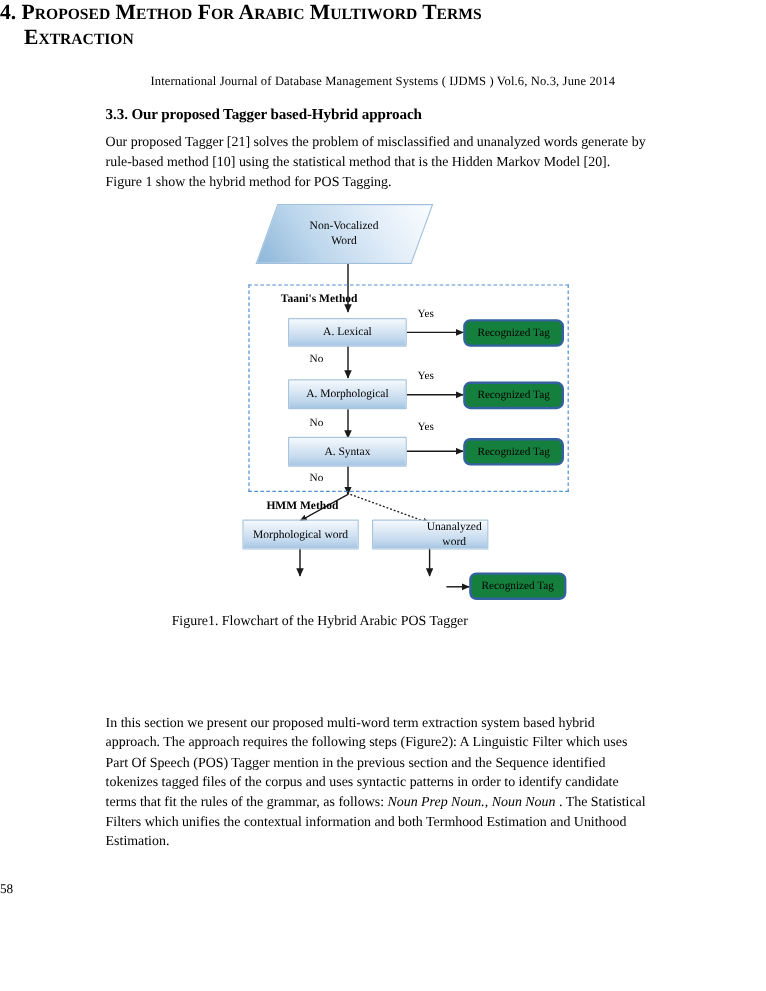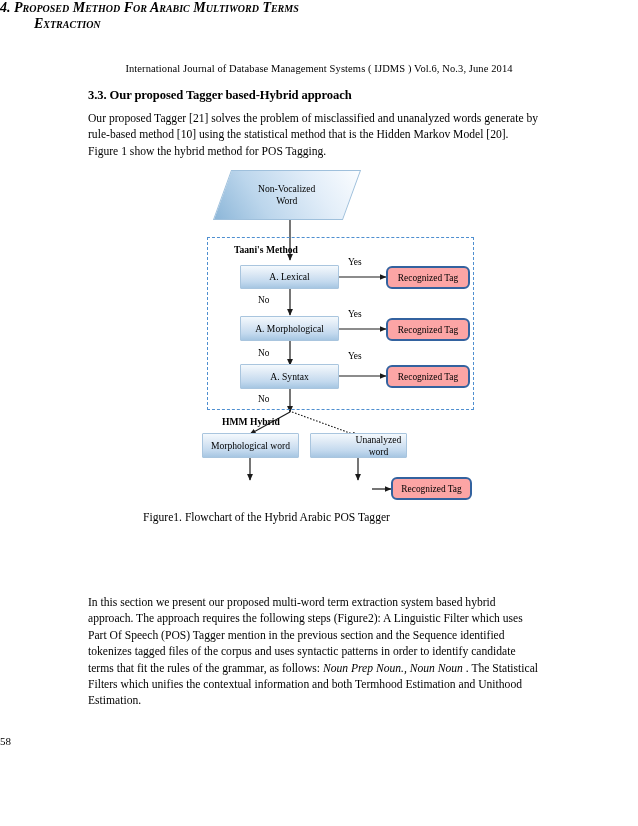--- a/index.html
+++ b/index.html
@@ -52,30 +52,29 @@
     line-height: 16.4px;
     text-align: justify;
   }
   .para-intro .l3 { text-align: left; }
 
   
   .h2 {
     top: 545px;
     left: 88px;
     width: 470px;
-    font-size: 14px;
+    font-size: 18px;
     font-weight: bold;
-    font-style: italic;
   }
   .h2 .num { }
   .h2 .smallcaps {
     font-variant: small-caps;
   }
   .h2-line2 {
-    padding-left: 34px;
+    padding-left: 20px;
   }
 
   .para-body {
     top: 595px;
     font-size: 11.6px;
     line-height: 16.4px;
     text-align: justify;
   }
   .para-body .last { text-align: left; }
   .para-body i { font-style: italic; }
@@ -139,21 +138,21 @@
   
   .node-process {
     background: linear-gradient(180deg, #f4f9fd 0%, #dde9f5 35%, #c3d9ee 72%, #a6c6e2 100%);
     border: 1px solid #a9c5de;
     border-radius: 1px;
     box-shadow: 0 0 0 0 transparent;
   }
 
   
   .node-tag {
-    background: #fca5a5;
+    background: #15803d;
     border: 2.2px solid #33629f;
     border-radius: 6px;
     font-size: 9.4px;
   }
 
   
   .dashed-box {
     position: absolute;
     left: 207px;
     top: 77px;
@@ -224,21 +223,21 @@
 
       <line x1="358" y1="297" x2="358" y2="320" stroke="#1a1a1a" stroke-width="1.2" marker-end="url(#arrowhead)"></line>
 
       <line x1="372" y1="329" x2="391" y2="329" stroke="#1a1a1a" stroke-width="1.2" marker-end="url(#arrowheadSm)"></line>
     </svg>
 
     <div class="dashed-box"></div>
 
     <div class="group-label" style="left:234px; top:84px;">Taani's Method</div>
 
-    <div class="group-label" style="left:222px; top:256px;">HMM Hybrid</div>
+    <div class="group-label" style="left:222px; top:256px;">HMM Method</div>
 
     <div class="node node-parallelogram">
       <span>
         <span>Non-Vocalized</span><br>
         <span>Word</span>
       </span>
     </div>
 
     <div class="node node-process" style="left:240px; top:105px; width:99px; height:24px;">A. Lexical</div>
 

